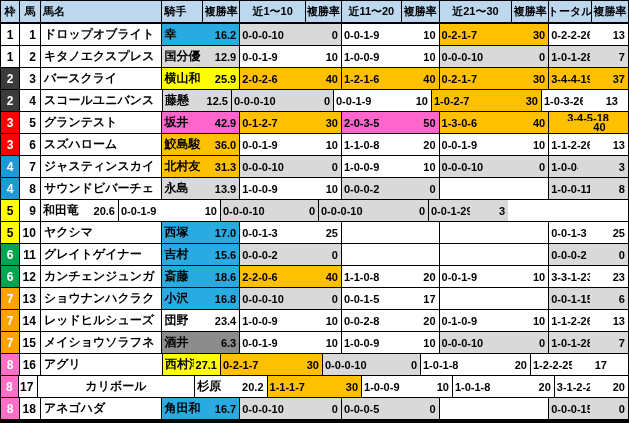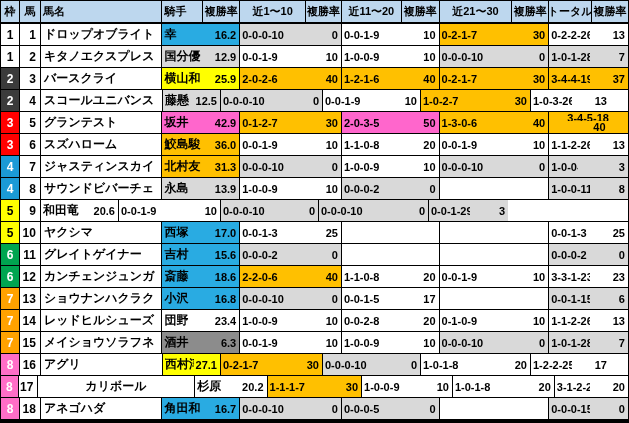--- a/index.html
+++ b/index.html
@@ -146,21 +146,21 @@
         </div>
         <div class="cell group bg-orange" style="width: 79px;">
           <div class="lft rec">3-4-4-19</div>
           <div class="rgt" style="width: 33px;">37</div>
         </div>
       </div>
       <div class="row">
         <div class="cell frame fr-f2" style="width: 19px;">2</div>
         <div class="cell num" style="width: 21px;">4</div>
         <div class="cell name" style="width: 122px;">スコールユニバンス</div>
-        <div class="cell group bg-gray" style="width: 58px; align-items: center;">
+        <div class="cell group bg-gray" style="width: 69px; align-items: center;">
           <div class="lft">藤懸</div>
           <div class="rgt">12.5</div>
         </div>
         <div class="cell group bg-gray" style="width: 102px;">
           <div class="lft rec">0-0-0-10</div>
           <div class="rgt" style="width: 33px;">0</div>
         </div>
         <div class="cell group bg-white" style="width: 98px;">
           <div class="lft rec">0-0-1-9</div>
           <div class="rgt" style="width: 30px;">10</div>

